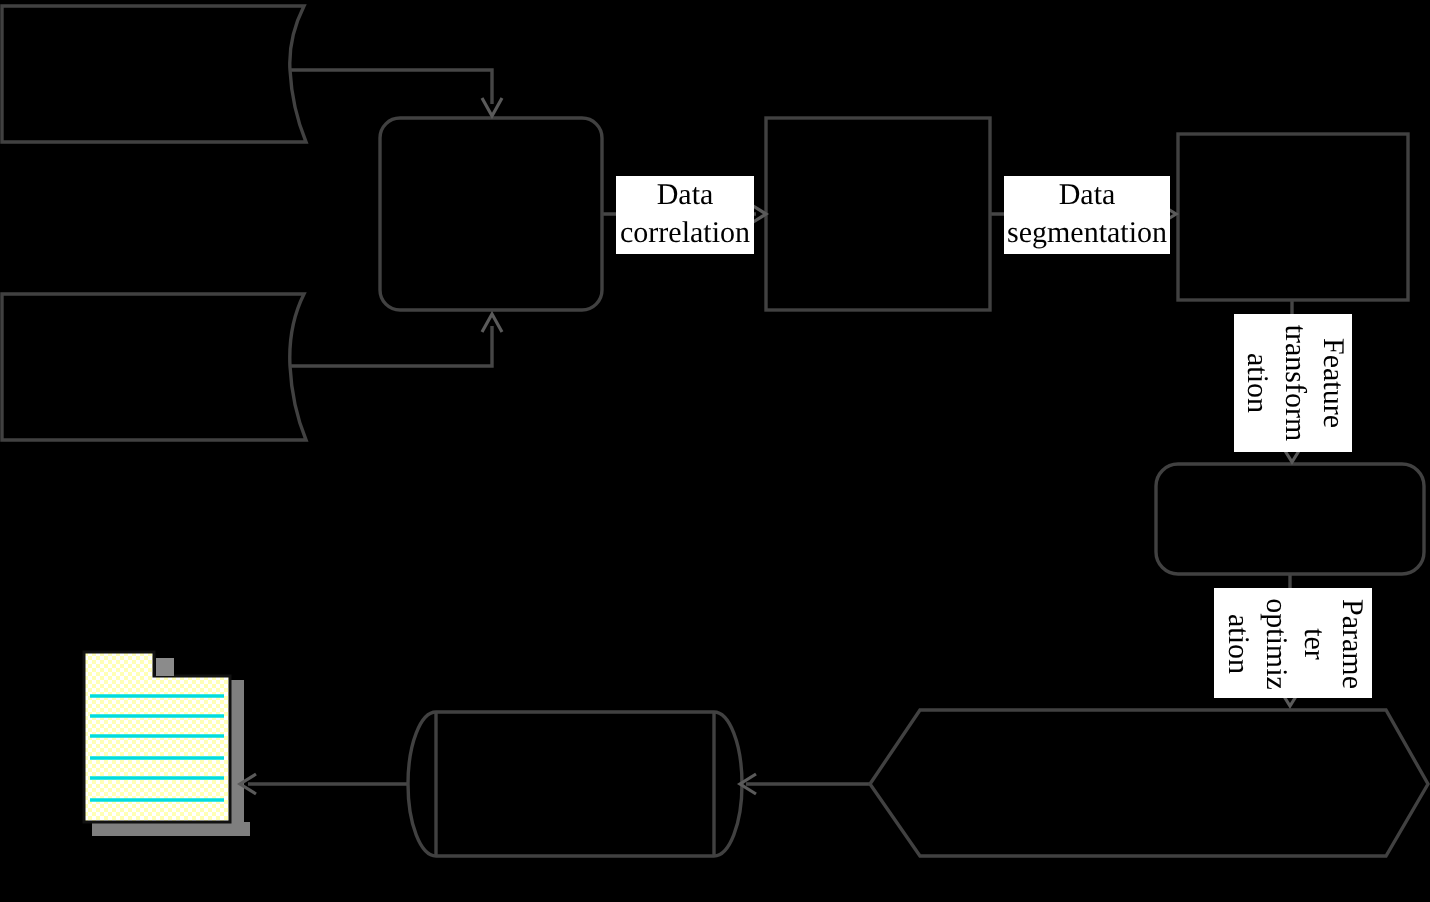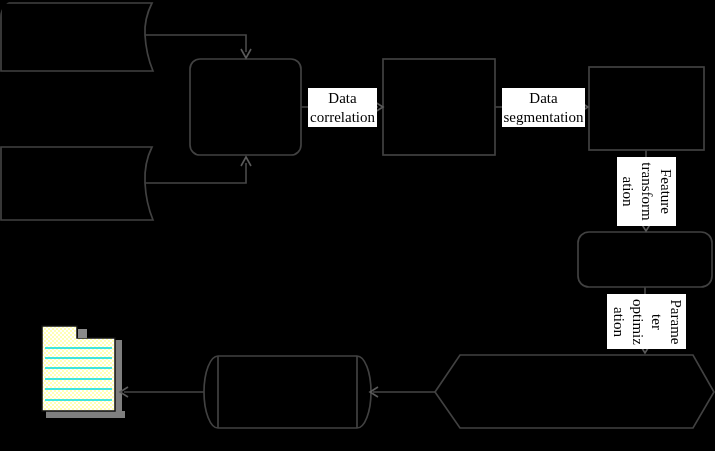--- a/index.html
+++ b/index.html
@@ -1,18 +1,18 @@
 <!DOCTYPE html>
 <html><head>
 <meta charset="utf-8">
 <style>
   html,body{margin:0;padding:0;background:#000;}
   .stage{
     position:relative;width:715px;height:451px;background:#000000;
-    overflow:hidden;font-family:"Liberation Serif",serif;border-radius:17px;
+    overflow:hidden;font-family:"Liberation Serif",serif;
   }
   .stage svg{position:absolute;left:0;top:0;}
   .lbl{
     position:absolute;background:#ffffff;color:#000000;
     font-family:"Liberation Serif",serif;font-size:15px;line-height:19px;
     text-align:center;white-space:pre-line;
     display:flex;align-items:center;justify-content:center;
   }
   .lbl.v > span{
     display:block;transform:rotate(90deg);

